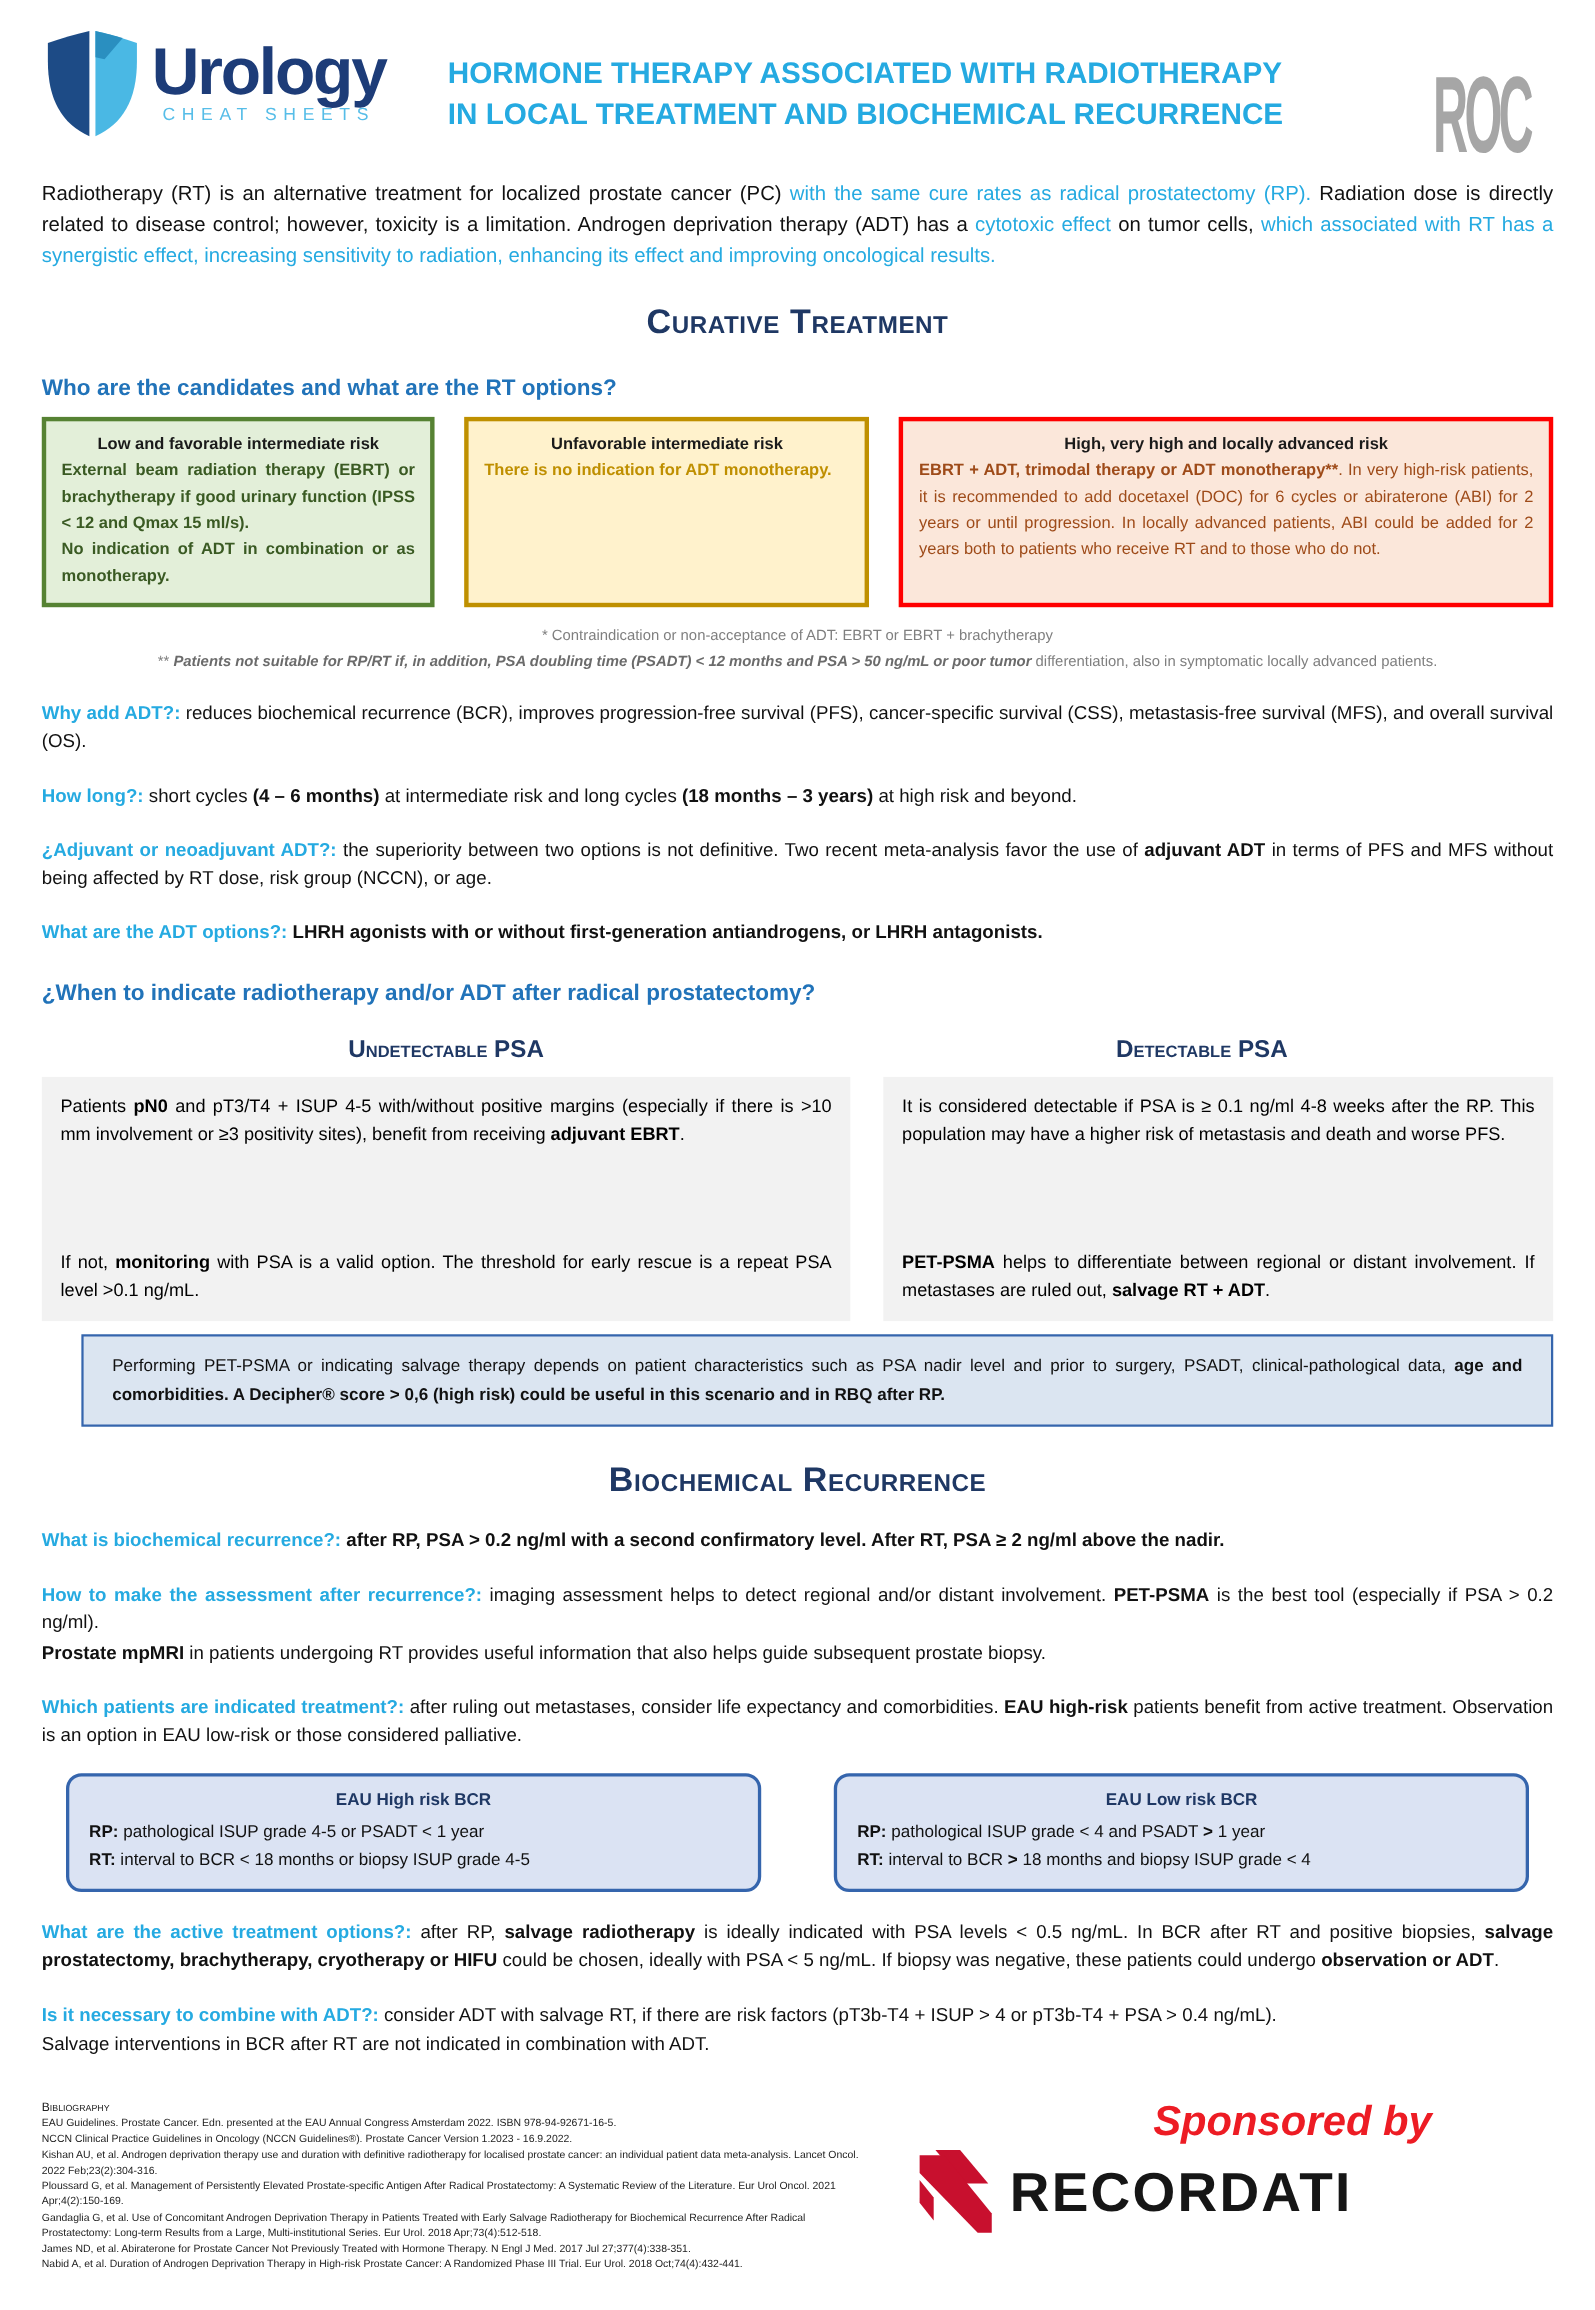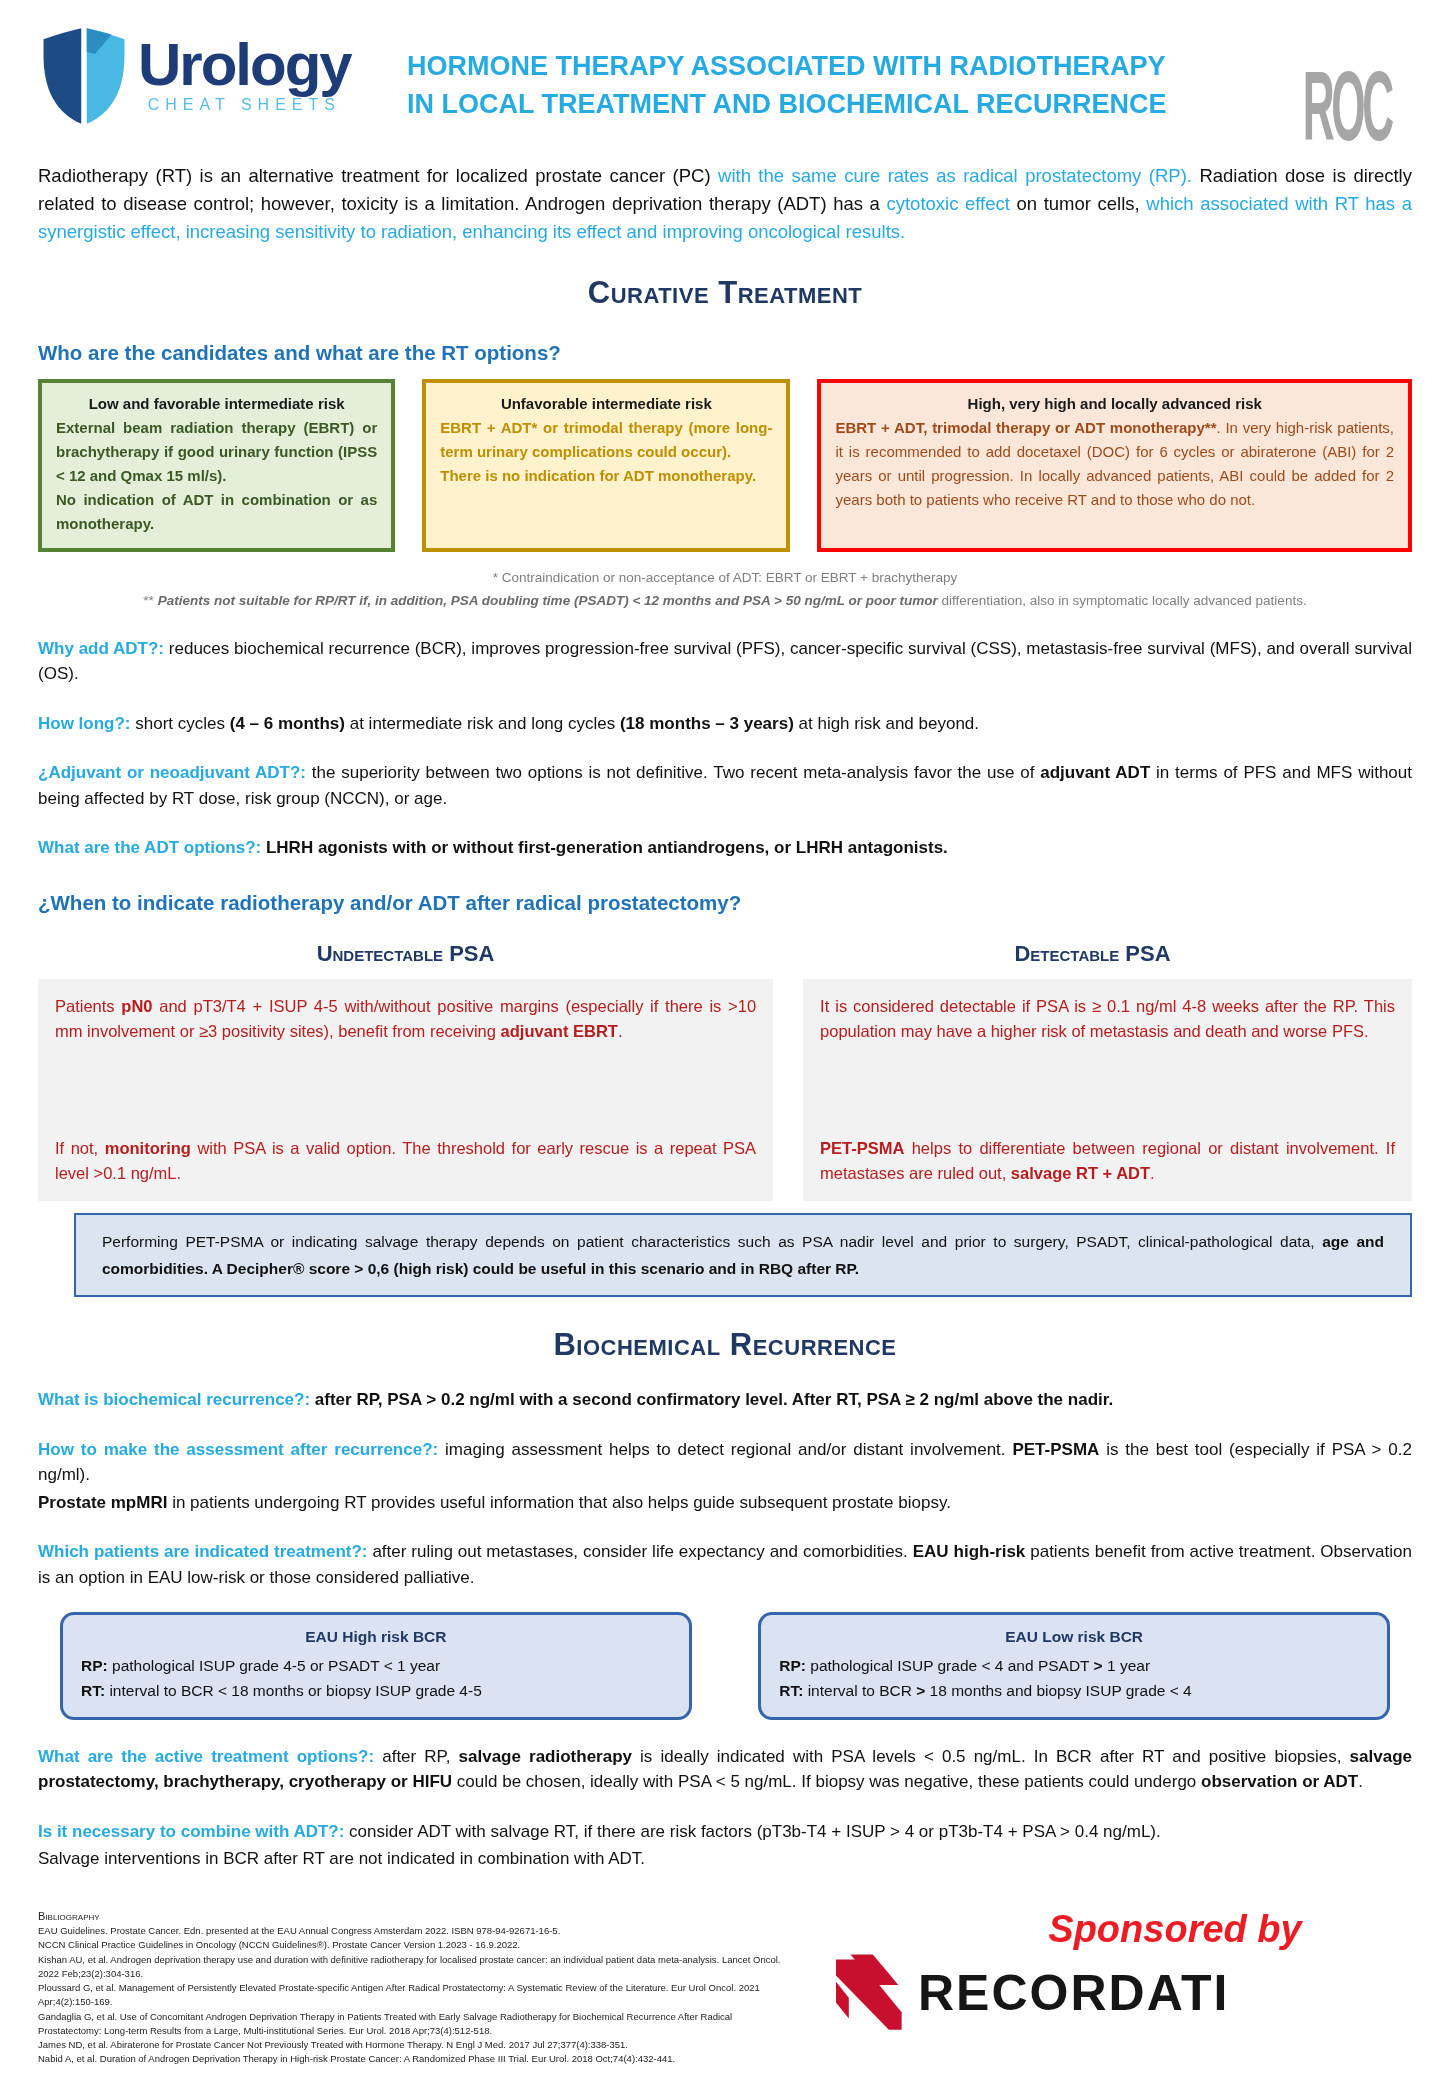--- a/index.html
+++ b/index.html
@@ -46,21 +46,21 @@
   .qa { font-size:17px; line-height:1.5; margin:24px 0 0; text-align:justify; color:#111; }
   .qa-cont { font-size:17px; line-height:1.5; margin:2px 0 0; text-align:justify; color:#111; }
   .qlabel { color:#25aae1; font-weight:bold; }
 
   
   .psa-headings { display:flex; margin-top:26px; }
   .psa-h { font-variant:small-caps; color:#1f3864; font-weight:bold; font-size:22px; text-align:center; }
   .psa-h.left { width:53.5%; }
   .psa-h.right { flex:1; }
   .psa-cols { display:flex; gap:30px; margin-top:12px; }
-  .gray-box { background:#f2f2f2; padding:15px 17px; font-size:16.5px; line-height:1.5; text-align:justify; display:flex; flex-direction:column; justify-content:space-between; height:222px; color:#b91c1c; }
+  .gray-box { background:#f2f2f2; padding:15px 17px; font-size:16.5px; line-height:1.5; text-align:justify; display:flex; flex-direction:column; justify-content:space-between; height:222px; color:#000000; }
   .gray-box.left { width:53.5%; }
   .gray-box.right { flex:1; }
   .gray-box p { margin:0; }
 
   .note-box { margin-top:12px; border:2px solid #3565ad; background:#dbe5f1; padding:13px 26px;margin-left:36px; }
   .note-box p { margin:0; font-size:15.5px; line-height:1.75; text-align:justify; color:#111; }
 
   
   .eau-row { display:flex; justify-content:space-between; margin-top:22px; padding:0 22px; }
   .eau-box { width:47.5%; border:3px solid #3565ad; border-radius:14px; background:#dbe3f3; padding:9px 18px 13px; font-size:15.5px; line-height:1.65; color:#111; }
@@ -110,21 +110,20 @@
   <h2 class="blue-q">Who are the candidates and what are the RT options?</h2>
 
   <div class="risk-row">
     <div class="rbox green">
       <p class="rbox-title">Low and favorable intermediate risk</p>
       <p><span>External beam radiation therapy (EBRT) or brachytherapy if good urinary function (IPSS &lt; 12 and Qmax 15 ml/s).</span></p>
       <p><span>No indication of ADT in combination or as monotherapy.</span></p>
     </div>
     <div class="rbox yellow">
       <p class="rbox-title">Unfavorable intermediate risk</p>
-      <p><span class="seg-b">EBRT + ADT*</span><span> or trimodal therapy (more long-term urinary complications could occur).</span></p>
       <p><span>There is no indication for ADT monotherapy.</span></p>
     </div>
     <div class="rbox red">
       <p class="rbox-title">High, very high and locally advanced risk</p>
       <p><span class="seg-b">EBRT + ADT, trimodal therapy or ADT monotherapy**</span><span>. In very high-risk patients, it is recommended to add docetaxel (DOC) for 6 cycles or abiraterone (ABI) for 2 years or until progression. In locally advanced patients, ABI could be added for 2 years both to patients who receive RT and to those who do not.</span></p>
     </div>
   </div>
 
   <div class="footnotes">
     <p>*  Contraindication or non-acceptance of ADT: EBRT or EBRT + brachytherapy</p>

